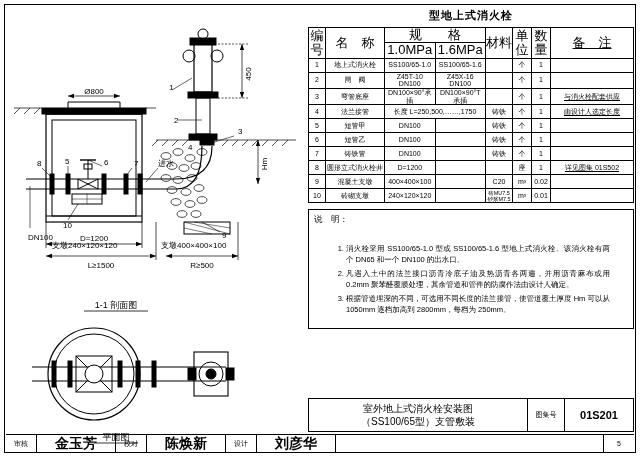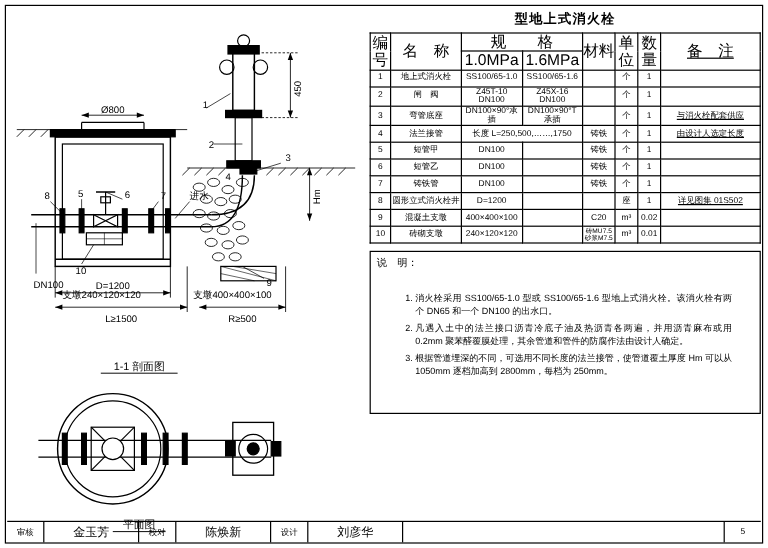--- a/index.html
+++ b/index.html
@@ -32,34 +32,34 @@
   .c-no{width:16px;}
   .c-nm{width:58px;}
   .c-s1{width:54px;}
   .c-s2{width:54px;}
   .c-mt{width:26px;}
   .c-un{width:18px;}
   .c-qt{width:18px;}
   .c-rm{width:82px;text-decoration:underline;}
   td.l{text-align:left;padding-left:2px;}
   
-  .notes{margin-top:6px;width:326px;border:1px solid #000;box-sizing:border-box;padding:4px 5px 5px 5px;height:136px;}
+  .notes{margin-top:6px;width:326px;border:1px solid #000;box-sizing:border-box;padding:4px 5px 5px 5px;height:120px;}
   .notes .nt-h{font-size:8.5px;margin-bottom:3px;}
   .notes ol{margin:18px;padding-left:14px;}
   .notes li{font-size:7.5px;line-height:1.45;margin-bottom:3px;text-align:justify;}
   
   .titleblock{position:absolute;left:308px;top:398px;width:326px;height:34px;border:1.5px solid #000;box-sizing:border-box;display:flex;}
   .tb-main{flex:1;display:flex;flex-direction:column;justify-content:center;align-items:center;border-right:1px solid #000;}
   .tb-main div{font-size:10px;line-height:1.35;}
   .tb-no{width:36px;display:flex;flex-direction:column;justify-content:center;align-items:center;border-right:1px solid #000;font-size:7px;line-height:1.2;}
   .tb-code{width:68px;display:flex;justify-content:center;align-items:center;font-size:11px;font-weight:bold;}
   
   .bottom{position:absolute;left:6px;top:434px;width:628px;height:17px;border-top:1px solid #000;display:flex;font-size:7px;align-items:stretch;}
   .bcell{border-right:1px solid #000;display:flex;align-items:center;justify-content:center;padding:0 2px;}
-  .sig{font-family:"Liberation Serif",serif;font-size:10px;}
+  .sig{font-family:"Liberation Serif",serif;font-size:14px;font-weight:bold;}
   .pg{width:26px;border-right:none;}
 </style>
 </head>
 <body>
 
 <div class="sheet">
   <div class="frame"></div>
 
   <div class="left">
     <svg width="300" height="444" viewBox="0 0 300 444">
@@ -404,20 +404,30 @@
     <div class="notes">
       <div class="nt-h">说　明：</div>
       <ol>
           <li>消火栓采用 SS100/65-1.0 型或 SS100/65-1.6 型地上式消火栓。该消火栓有两个 DN65 和一个 DN100 的出水口。</li>
           <li>凡遇入土中的法兰接口沥青冷底子油及热沥青各两遍，并用沥青麻布或用 0.2mm 聚苯醛覆膜处理，其余管道和管件的防腐作法由设计人确定。</li>
           <li>根据管道埋深的不同，可选用不同长度的法兰接管，使管道覆土厚度 Hm 可以从 1050mm 逐档加高到 2800mm，每档为 250mm。</li>
         </ol>
     </div>
   </div>
 
+  <div class="titleblock">
+    <div class="tb-main">
+      <div>室外地上式消火栓安装图</div>
+      <div>（SS100/65型）支管敷装</div>
+    </div>
+    <div class="tb-no">
+      <span>图集号</span>
+    </div>
+    <div class="tb-code">01S201</div>
+  </div>
 
   <div class="bottom">
     <div class="bcell" style="width:26px">审核</div>
     <div class="bcell sig" style="width:74px">金玉芳</div>
     <div class="bcell" style="width:26px">校对</div>
     <div class="bcell sig" style="width:74px">陈焕新</div>
     <div class="bcell" style="width:26px">设计</div>
     <div class="bcell sig" style="width:74px">刘彦华</div>
     <div class="bcell" style="flex:1;border-right:1px solid #000"></div>
     <div class="bcell pg">5</div>

